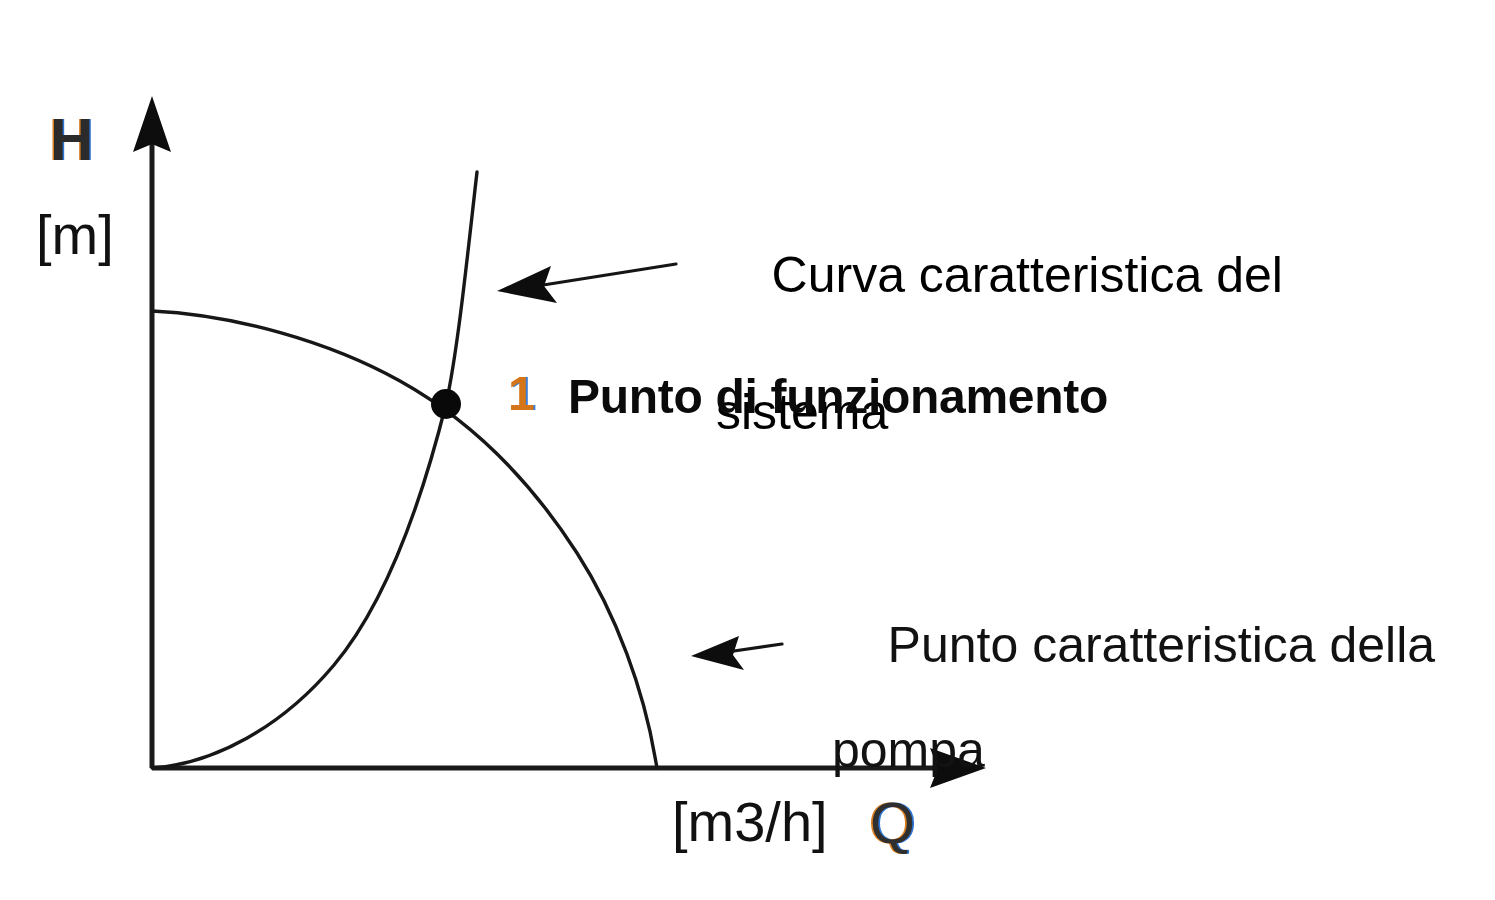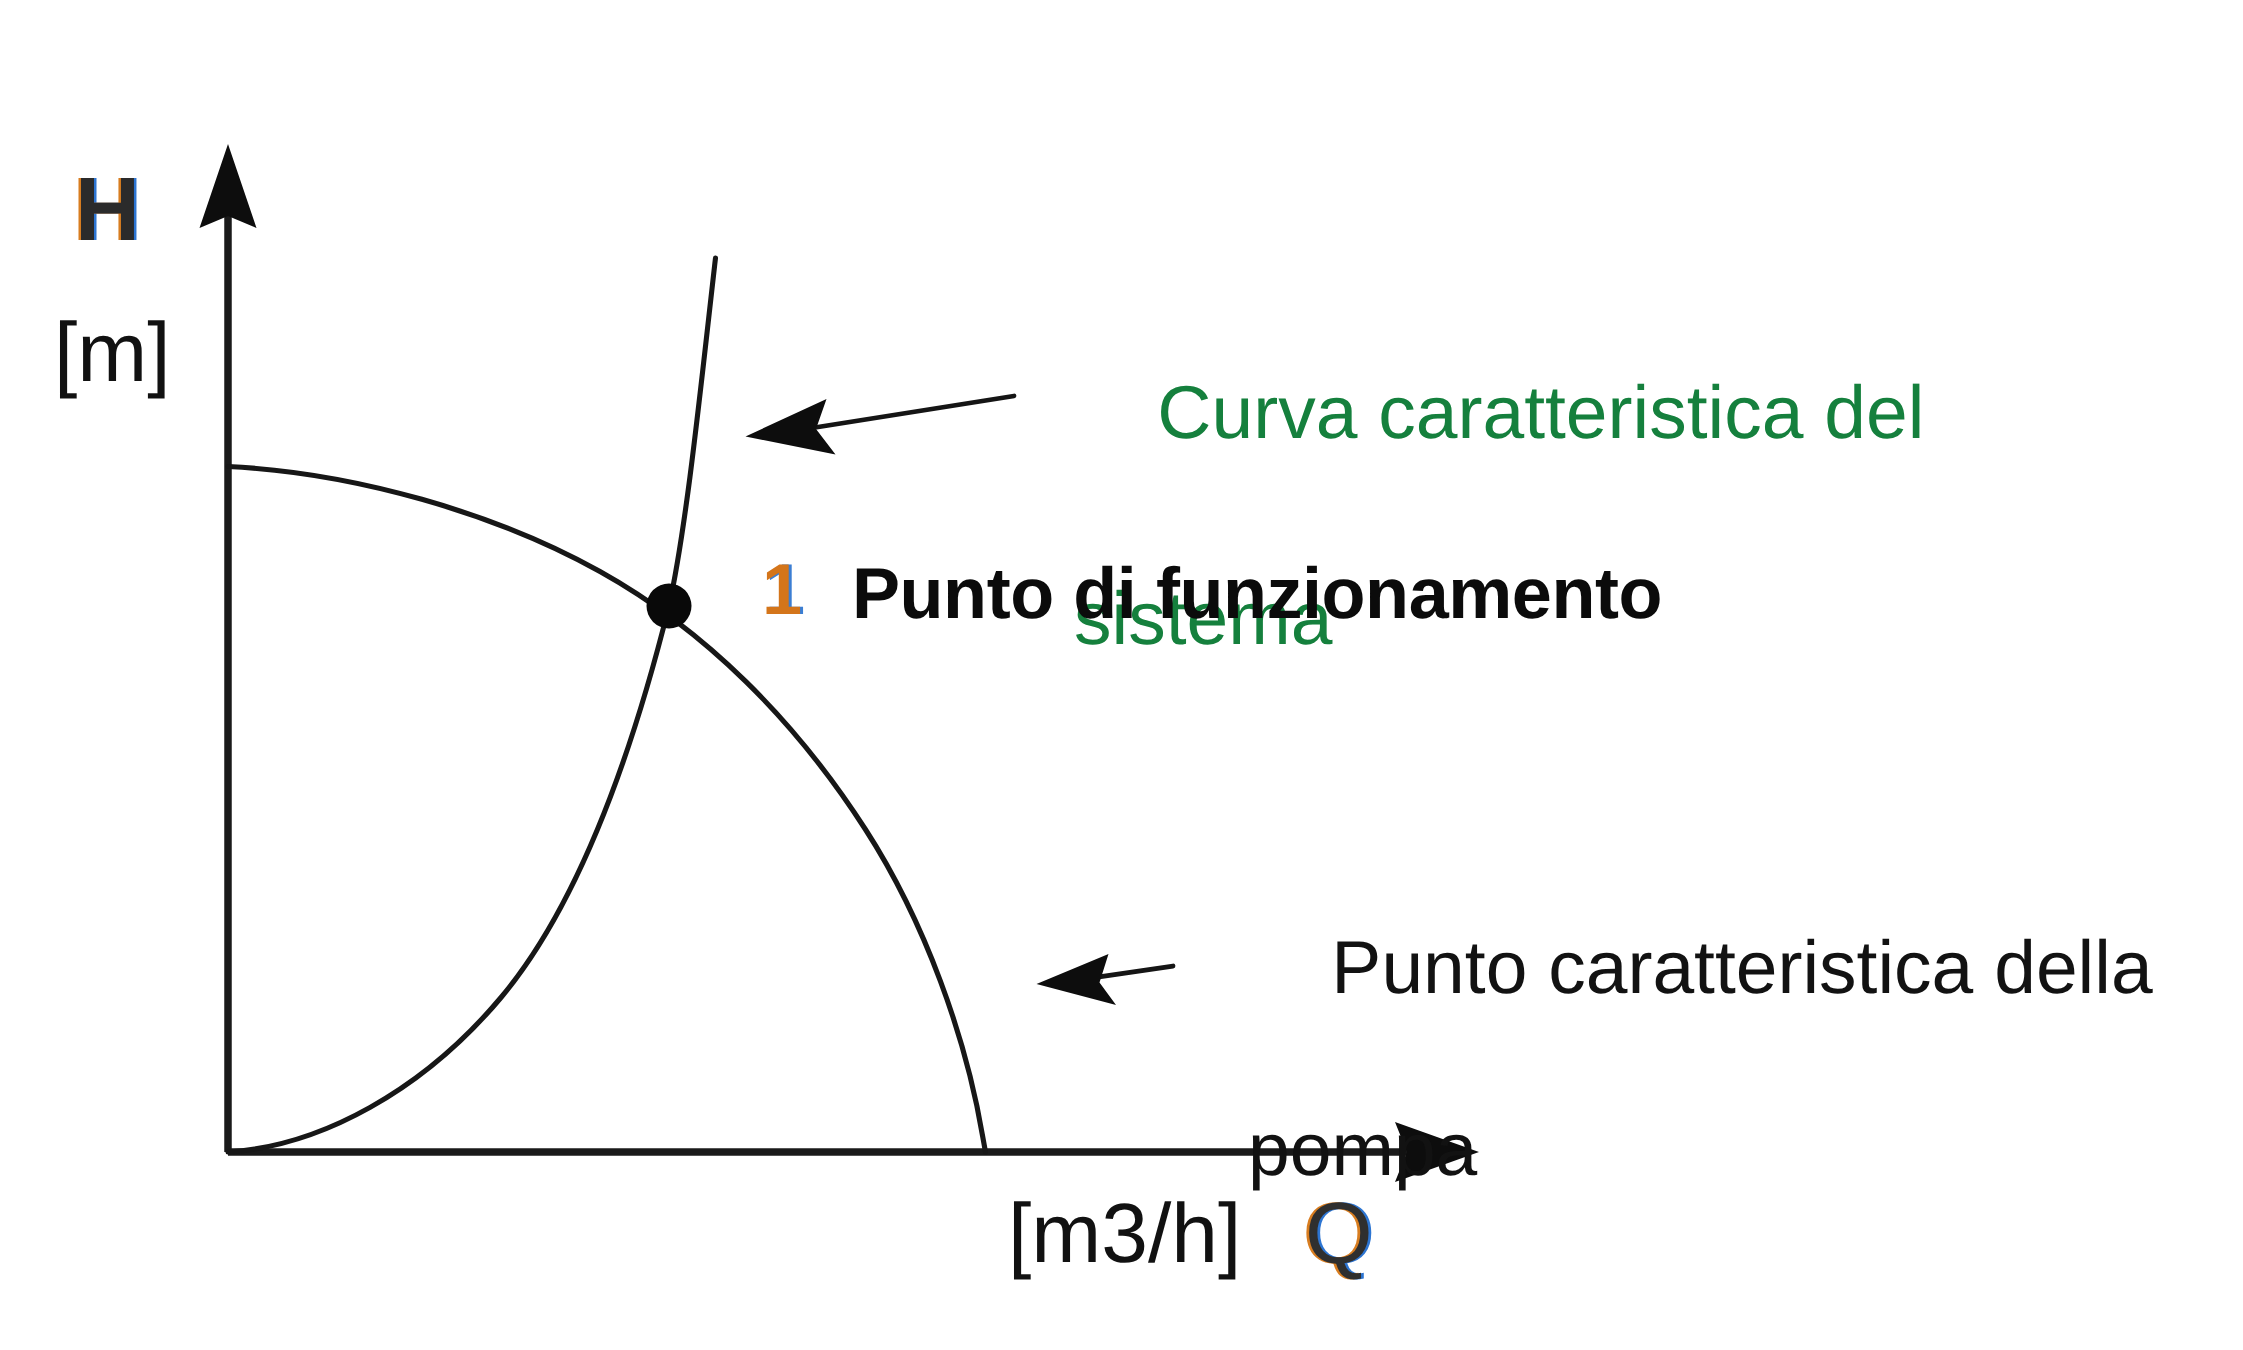--- a/index.html
+++ b/index.html
@@ -99,36 +99,35 @@
     font-size: 58px;
     font-weight: 400;
     color: #2f2f2f;
     text-shadow: -1.8px 0 0 rgba(214,118,20,0.95), 1.8px 0 0 rgba(34,110,208,0.95);
   }
   #label-system {
     left: 716px;
     top: 196px;
     font-size: 50px;
     font-weight: 400;
-    color: #15803d;
+    color: #000000;
   }
   #label-system .line2 {
     display: block;
     margin-top: 32px;
   }
   #label-pump {
     left: 832px;
     top: 566px;
     font-size: 50px;
     font-weight: 400;
     color: #121212;
   }
   #label-pump .line2 {
     display: block;
-    margin-top: 16px;
   }
   #label-op-number {
     left: 508px;
     top: 369px;
     font-size: 48px;
     font-weight: 700;
     color: #d4751a;
     text-shadow: 2px 0 0 rgba(38,112,206,0.9);
   }
   #label-op-text {

